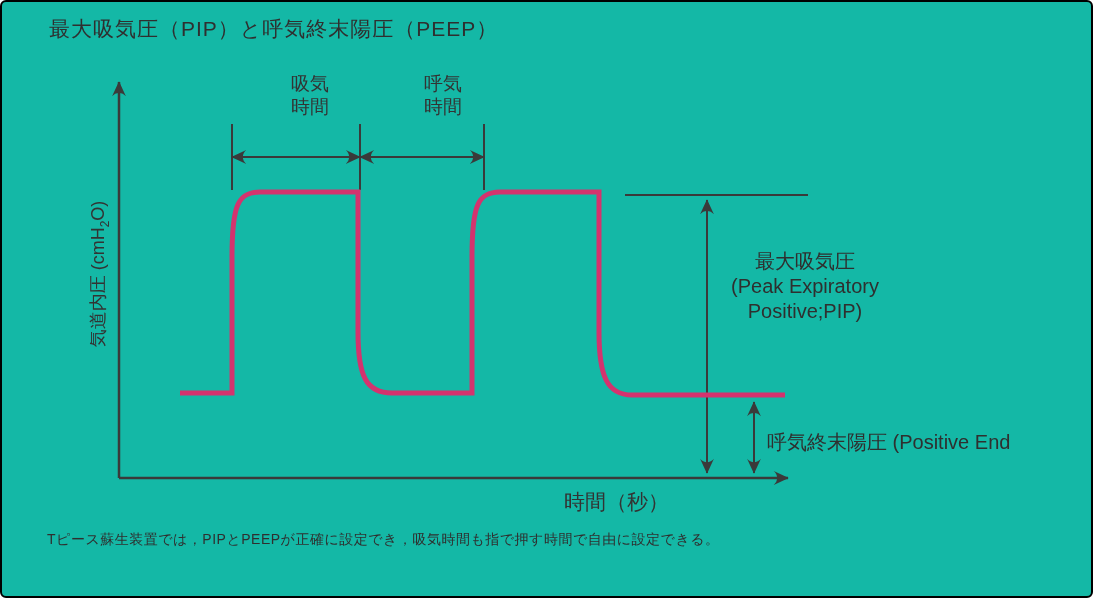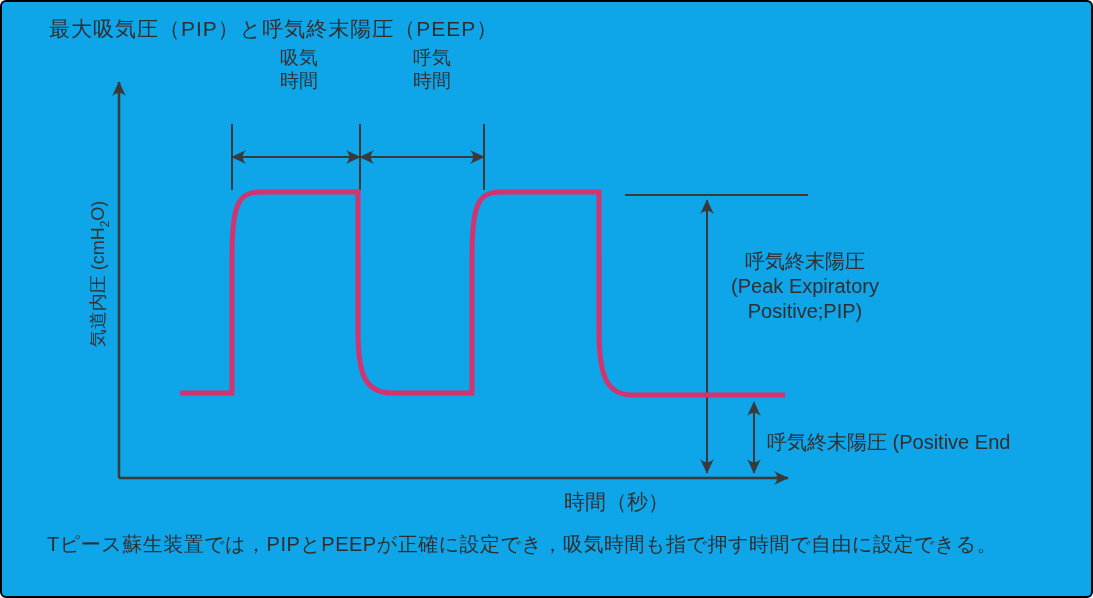--- a/index.html
+++ b/index.html
@@ -1,41 +1,41 @@
 <!DOCTYPE html>
 <html><head>
 <meta charset="utf-8">
 <style>
   html,body{margin:0;padding:0;background:#fff;}
   .stage{
     position:relative;
     width:1093px;height:598px;
     box-sizing:border-box;
-    background:#0ea5e9;
+    background:#14b8a6;
     border:2px solid #000;
     border-radius:6px;
     overflow:hidden;
     font-family:"Liberation Sans","DejaVu Sans",sans-serif;
     color:#2b2b2b;
   }
   .abs{position:absolute;}
   .title{
     left:47px;top:13px;
     font-size:21px;letter-spacing:1px;
     color:#2f2f2f;white-space:nowrap;
   }
   .caption{
     left:45px;top:529px;
-    font-size:20px;letter-spacing:.5px;
+    font-size:14px;letter-spacing:.5px;
     color:#2f2f2f;white-space:nowrap;
   }
   .time-label{
-    top:44px;width:60px;
+    top:70px;width:60px;
     font-size:19px;line-height:23px;
-    text-align:center;color:#333;
+    text-align:right;color:#333;
   }
   .time-label span{display:block;}
   .insp{left:267px;}
   .exp{left:400px;}
   .ylabel{
     left:-25px;top:261px;width:240px;height:22px;
     transform:rotate(-90deg);
     font-size:18px;text-align:center;color:#333;white-space:nowrap;
   }
   .ylabel .sub{font-size:12px;vertical-align:sub;}
@@ -99,21 +99,21 @@
     <span>時間</span>
   </div>
 
   <div class="abs ylabel">
     <span>気道内圧 (cmH</span><span class="sub">2</span><span>O)</span>
   </div>
 
   <div class="abs xlabel">時間（秒）</div>
 
   <div class="abs pip-label">
-    <span>呼気終末陽圧</span>
+    <span>最大吸気圧</span>
     <span>(Peak Expiratory</span>
     <span>Positive;PIP)</span>
   </div>
 
   <div class="abs peep-label">
     <span>呼気終末陽圧 (Positive End</span>
   </div>
 
   <div class="abs caption">Tピース蘇生装置では，PIPとPEEPが正確に設定でき，吸気時間も指で押す時間で自由に設定できる。</div>
 

